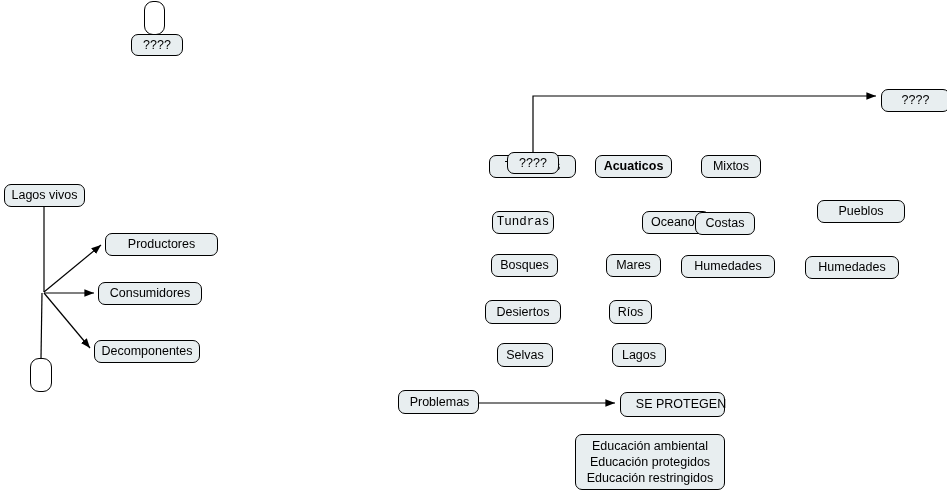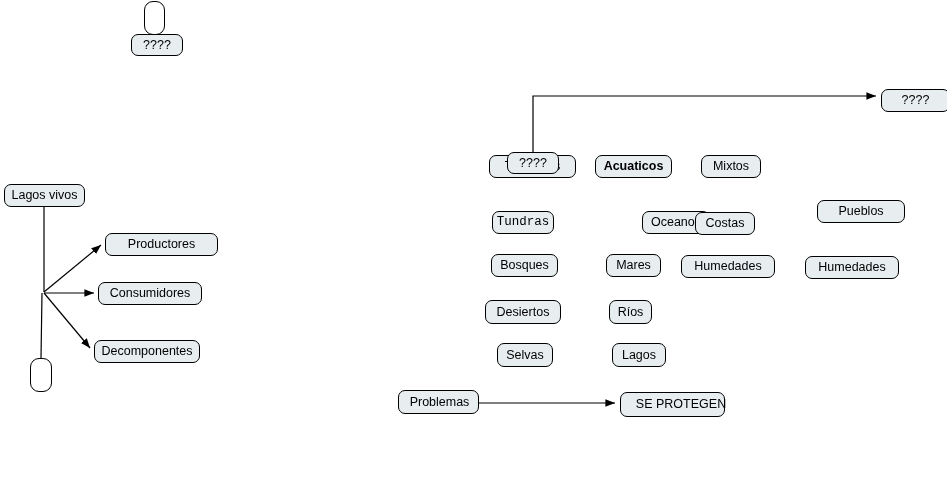--- a/index.html
+++ b/index.html
@@ -120,14 +120,17 @@
   <div class="node" style="left:609px; top:300px; width:43px; height:24px;">Ríos</div>
 
   <div class="node" style="left:497px; top:343px; width:56px; height:24px;">Selvas</div>
 
   <div class="node" style="left:604px; top:343px; width:54px; height:24px;margin-left:8px;">Lagos</div>
 
   <div class="node" style="left:398px; top:390px; width:81px; height:24px;padding-left:9px;">Problemas</div>
 
   <div class="node" style="left:620px; top:392px; width:105px; height:25px;padding-left:24px;">SE PROTEGEN</div>
 
+  <div class="node multiline" style="left:575px; top:434px; width:150px; height:56px;">Educación ambiental
+Educación protegidos
+Educación restringidos</div>
 
 </div>
 
 </body></html>

